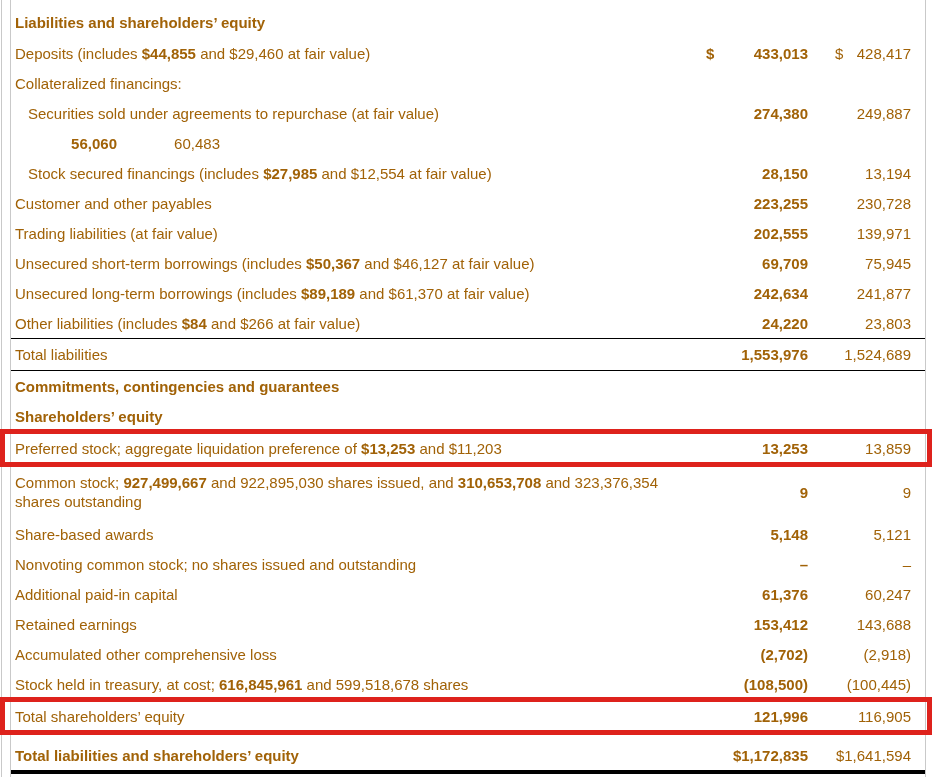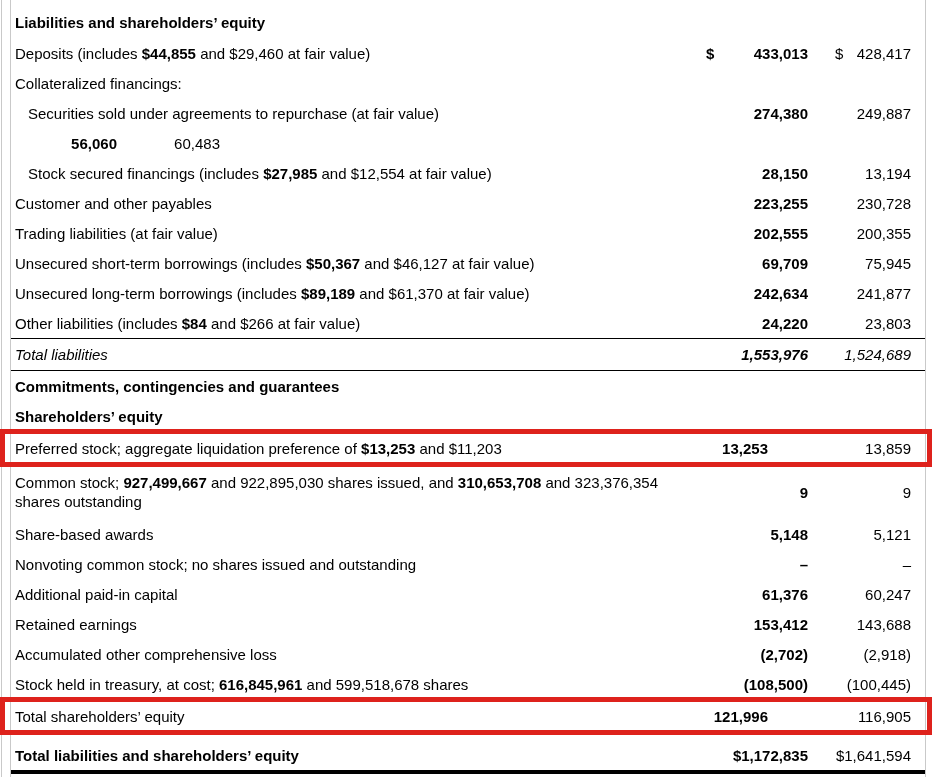--- a/index.html
+++ b/index.html
@@ -1,43 +1,43 @@
 <!DOCTYPE html>
 <html style="--red: #de221c; --rule: #000000; --edge: #c9c9c9;"><head>
 <meta charset="utf-8">
 <style>
   html,body{margin:0;padding:0;background:#ffffff;}
   .page{
     position:relative;
     width:932px;height:777px;
     background:#fff;
     font-family:"Liberation Sans","DejaVu Sans",sans-serif;
-    font-size:15px;color:#000000;
+    font-size:15px;color:#a16207;
     overflow:hidden;
   }
   .edge{position:absolute;top:0;bottom:0;width:1px;background:var(--edge,#c9c9c9);}
   .edge.l1{left:1px;}
   .edge.l2{left:10px;}
   .edge.r1{left:925px;}
   .sheet{position:absolute;left:11px;top:4px;width:914px;}
   .row{display:flex;align-items:center;min-height:30px;padding-left:4px;box-sizing:border-box;}
   .row .label{flex:1;padding-right:8px;line-height:19px;}
   .row.indent1 .label{padding-left:13px;}
   .row.section .label{font-weight:bold;}
   .row.title-row{min-height:34px;padding-top:2px;}
   .b{font-weight:bold;}
   .val{display:flex;justify-content:space-between;align-items:center;box-sizing:border-box;white-space:nowrap;}
   .col1{width:117px;padding-right:15px;font-weight:bold;}
   .col2{width:102px;padding-left:12px;padding-right:14px;}
-  .row.rule-top{border-top:1px solid var(--rule,#000);font-style:italic;}
+  .row.rule-top{border-top:1px solid var(--rule,#000);}
   .row.rule-bottom{border-bottom:1px solid var(--rule,#000);}
   .row.thick-bottom{border-bottom:4px solid var(--rule,#000);margin-top:8px;}
   .row.r-total-liabilities{min-height:33px;}
   .row.tall{min-height:54px;}
-  .row.highlight{position:relative;min-height:34px;gap:40px;}
+  .row.highlight{position:relative;min-height:34px;}
   .row.highlight::after{
     content:"";position:absolute;left:-11px;right:-7px;top:-2px;bottom:-2px;
     border:5px solid var(--red,#de221c);pointer-events:none;
   }
   .row.r-grand-total{min-height:33px;}
 </style>
 </head>
 <body>
 
 <div class="page">
@@ -129,21 +129,21 @@
   </div>
 
   <div class="row">
     <div class="label"><span>Trading liabilities (at fair value)</span></div>
     <div class="val col1">
       <span class="dollar"></span>
       <span class="num">202,555</span>
     </div>
     <div class="val col2">
       <span class="dollar"></span>
-      <span class="num">200,355</span>
+      <span class="num">139,971</span>
     </div>
   </div>
 
   <div class="row">
     <div class="label"><span>Unsecured short-term borrowings (includes </span><span class="b">$50,367</span><span> and $46,127 at fair value)</span></div>
     <div class="val col1">
       <span class="dollar"></span>
       <span class="num">69,709</span>
     </div>
     <div class="val col2">

